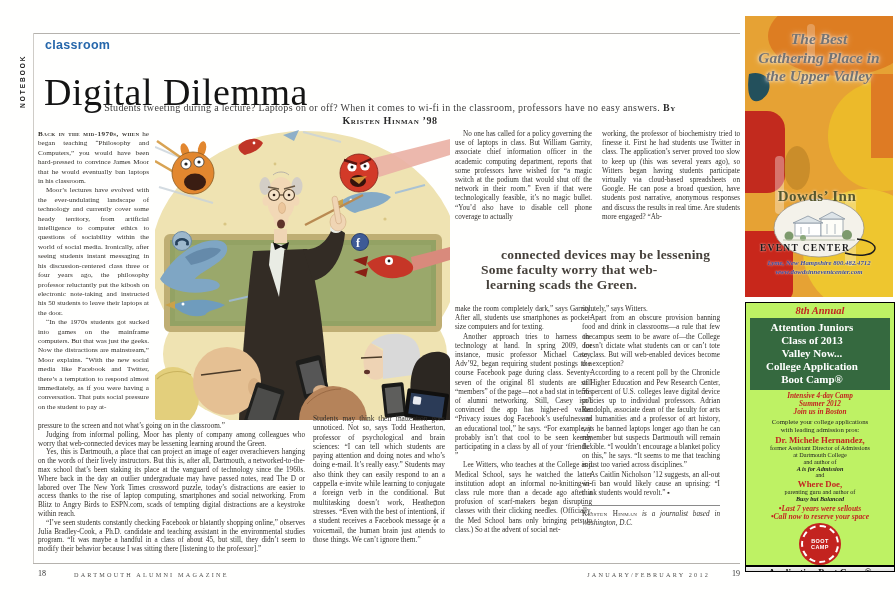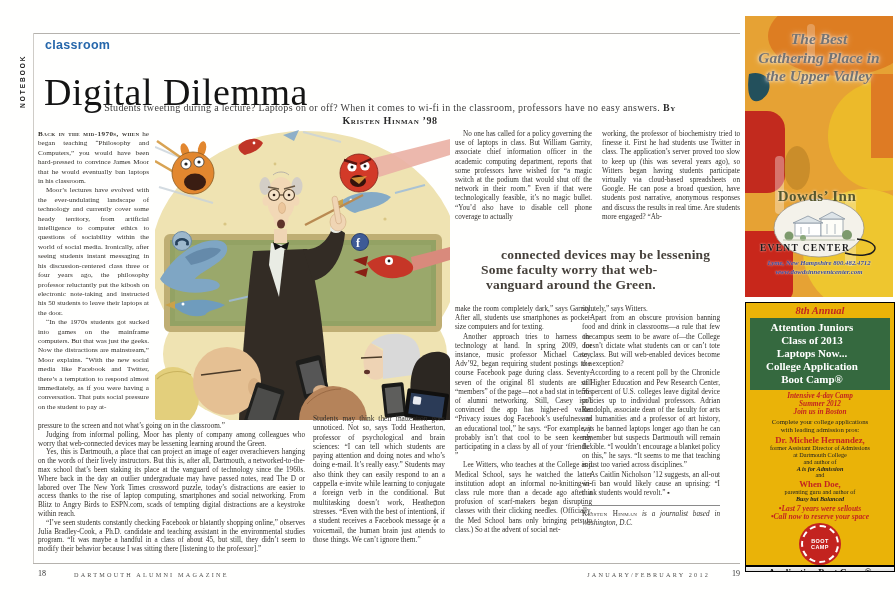--- a/index.html
+++ b/index.html
@@ -24,21 +24,21 @@
   .footer-pg{font-size:8px;color:#333;}
   
   .ad1-head{font-style:italic;font-weight:bold;font-size:15.5px;line-height:18.5px;color:#737373;text-align:center;
             text-shadow:0 0 3px rgba(255,255,255,.9),0 0 6px rgba(255,255,255,.7);}
   .ad1-name{font-weight:bold;font-size:15px;color:#56572d;text-align:center;letter-spacing:.5px;
             text-shadow:0 0 3px rgba(255,255,255,.9);}
   .ad1-sub{font-weight:bold;font-size:9.5px;letter-spacing:1.3px;color:#191919;text-align:center;
            text-shadow:0 0 2px rgba(255,255,255,.95);}
   .ad1-contact{font-weight:bold;font-style:italic;font-size:6.8px;color:#3c4c9e;text-align:center;
                text-shadow:0 0 2px rgba(255,255,255,.9);}
-  .ad2{position:absolute;left:745px;top:302px;width:148px;height:268px;background:#eab308;border:1px solid #000;
+  .ad2{position:absolute;left:745px;top:302px;width:148px;height:268px;background:#bef264;border:1px solid #000;
        text-align:center;overflow:hidden;font-family:"Liberation Serif",serif;}
   .ad2 .annual{font-size:10.5px;font-weight:bold;font-style:italic;color:#c32420;margin-top:2px;}
   .ad2 .greenbox{background:#35693f;color:#fff;margin:2px 4px 0 4px;padding:3px 16px 4px 0;}
   .ad2 .greenbox div{font-size:11px;font-weight:bold;line-height:13px;}
   .ad2 .campline{font-size:7.3px;font-weight:bold;font-style:italic;color:#c32420;line-height:8px;}
   .ad2 .blk{font-size:6.8px;color:#222;line-height:7.6px;}
   .ad2 .proname{font-size:8.8px;font-weight:bold;color:#c32420;line-height:10px;margin-top:2px;}
   .ad2 .tiny{font-size:6.2px;color:#222;line-height:6.8px;}
   .ad2 .book{font-weight:bold;font-style:italic;}
   .ad2 .sell{font-size:7.6px;font-weight:bold;font-style:italic;color:#c32420;line-height:8.6px;}
@@ -227,21 +227,21 @@
     <p style="text-indent:8px;">No one has called for a policy governing the use of laptops in class. But William Garrity, associate chief information officer in the academic computing department, reports that some professors have wished for “a magic switch at the podium that would shut off the network in their room.” Even if that were technologically feasible, it’s no magic bullet. “You’d also have to disable cell phone coverage to actually</p>
   </div>
 
   <div class="abs body-col" style="left:602px;top:130px;width:138px;height:112px;">
     <p>working, the professor of biochemistry tried to finesse it. First he had students use Twitter in class. The application’s server proved too slow to keep up (this was several years ago), so Witters began having students participate virtually via cloud-based spreadsheets on Google. He can pose a broad question, have students post narrative, anonymous responses and discuss the results in real time. Are students more engaged? “Ab-</p>
   </div>
 
   <div class="abs pq" style="left:455px;top:247px;width:288px;">
     <div style="margin-left:46px;">connected devices may be lessening</div>
     <div style="margin-left:26px;">Some faculty worry that web-</div>
-    <div style="margin-left:31px;">vanguard around the Green.</div>
+    <div style="margin-left:31px;">learning scads the Green.</div>
   </div>
 
   <div class="abs body-col" style="left:455px;top:305px;width:137px;height:258px;">
     <p>make the room completely dark,” says Garrity. After all, students use smartphones as pocket-size computers and for texting.</p>
     <p>Another approach tries to harness the technology at hand. In spring 2009, for instance, music professor Michael Casey, Adv’92, began requiring student postings to a course Facebook page during class. Seventy-seven of the original 81 students are still “members” of the page—not a bad stat in terms of alumni networking. Still, Casey isn’t convinced the app has higher-ed value. “Privacy issues dog Facebook’s usefulness as an educational tool,” he says. “For example, it probably isn’t that cool to be seen keenly participating in a class by all of your ‘friends.’ ”</p>
     <p>Lee Witters, who teaches at the College and Medical School, says he watched the latter institution adopt an informal no-knitting-in-class rule more than a decade ago after a profusion of scarf-makers began disrupting classes with their clicking needles. (Officially, the Med School bans only bringing pets to class.) So at the advent of social net-</p>
   </div>
 
   <div class="abs body-col" style="left:582px;top:305px;width:138px;height:258px;">
     <p>solutely,” says Witters.</p>
@@ -292,40 +292,40 @@
     <div class="abs ad1-sub" style="left:0;top:227px;width:120px;">EVENT CENTER</div>
     <div class="abs ad1-contact" style="left:0;top:243px;width:148px;">Lyme, New Hampshire   800.482.4712</div>
     <div class="abs ad1-contact" style="left:0;top:252px;width:148px;">www.dowdsinneventcenter.com</div>
   </div>
 
   <div class="ad2">
     <div class="annual">8th Annual</div>
     <div class="greenbox">
       <div>Attention Juniors</div>
       <div>Class of 2013</div>
-      <div>Laptops Now...</div>
+      <div>Valley Now...</div>
       <div>College Application</div>
       <div>Boot Camp®</div>
     </div>
     <div style="margin-top:2px;">
       <div class="campline">Intensive 4-day Camp</div>
       <div class="campline">Summer 2012</div>
       <div class="campline">Join us in Boston</div>
     </div>
     <div style="margin-top:2px;">
       <div class="blk">Complete your college applications</div>
       <div class="blk">with leading admission pros:</div>
     </div>
     <div class="proname">Dr. Michele Hernandez,</div>
     <div class="tiny">former Assistant Director of Admissions</div>
     <div class="tiny">at Dartmouth College</div>
     <div class="tiny">and author of</div>
     <div class="tiny book">A is for Admission</div>
     <div class="tiny">and</div>
-    <div class="proname" style="margin-top:0;">When Doe,</div>
+    <div class="proname" style="margin-top:0;">Where Doe,</div>
     <div class="tiny">parenting guru and author of</div>
     <div class="tiny book">Busy but Balanced</div>
     <div style="margin-top:2px;">
       <div class="sell">•Last 7 years were sellouts</div>
       <div class="sell">•Call now to reserve your space</div>
     </div>
     <div class="logo">
         <span>BOOT CAMP</span>
       </div>
     <div class="bar">Application Boot Camp®</div>

